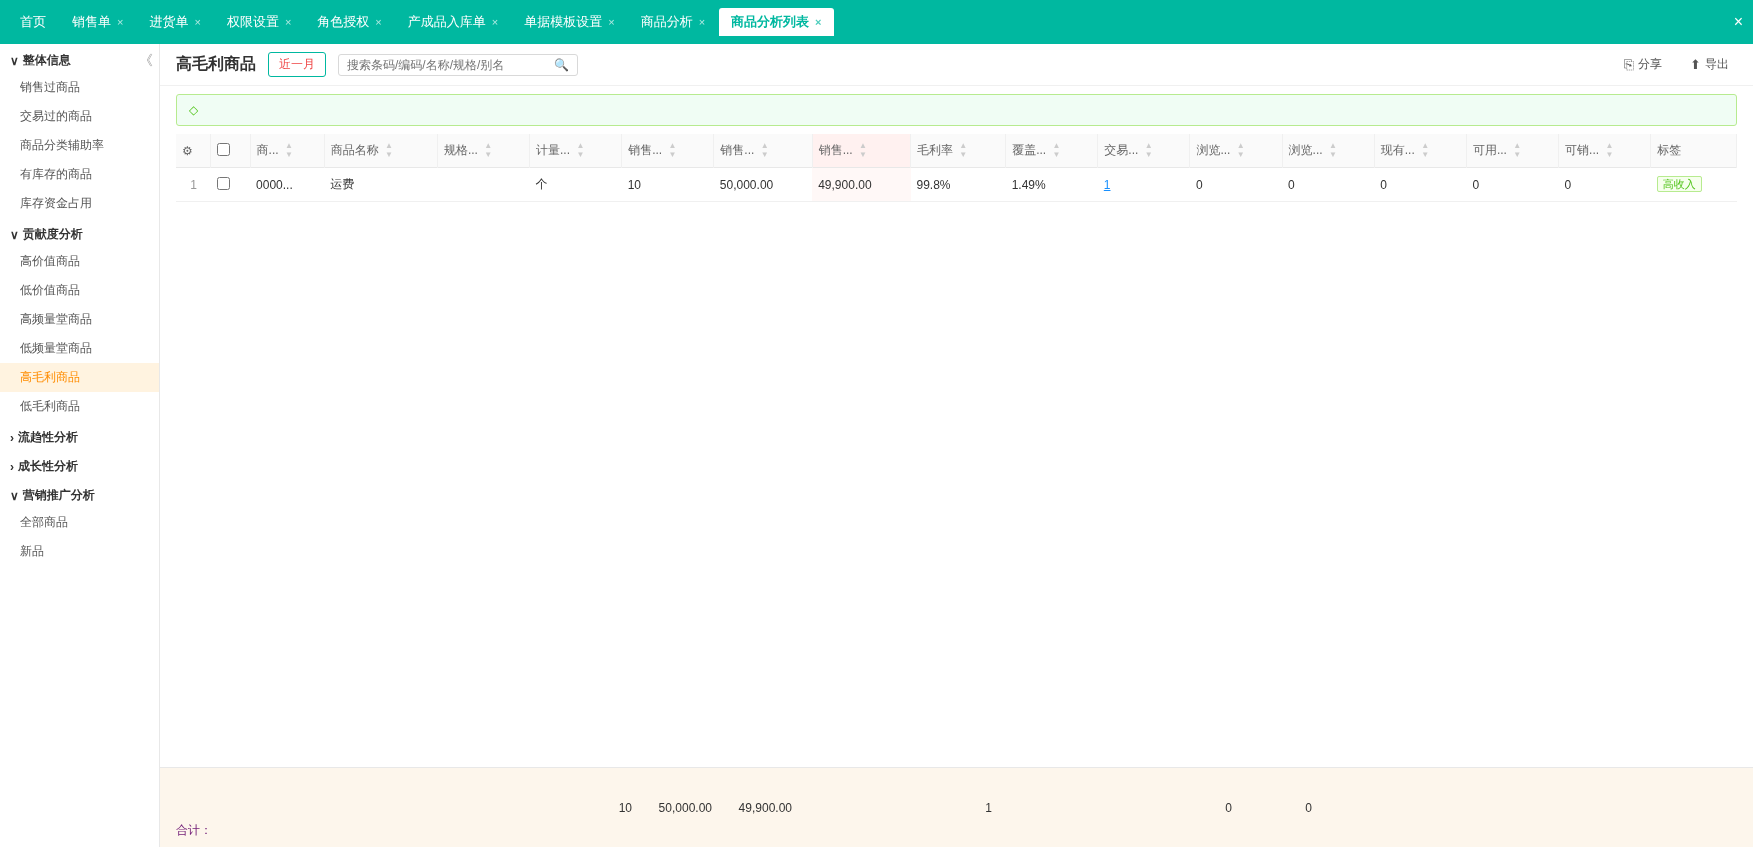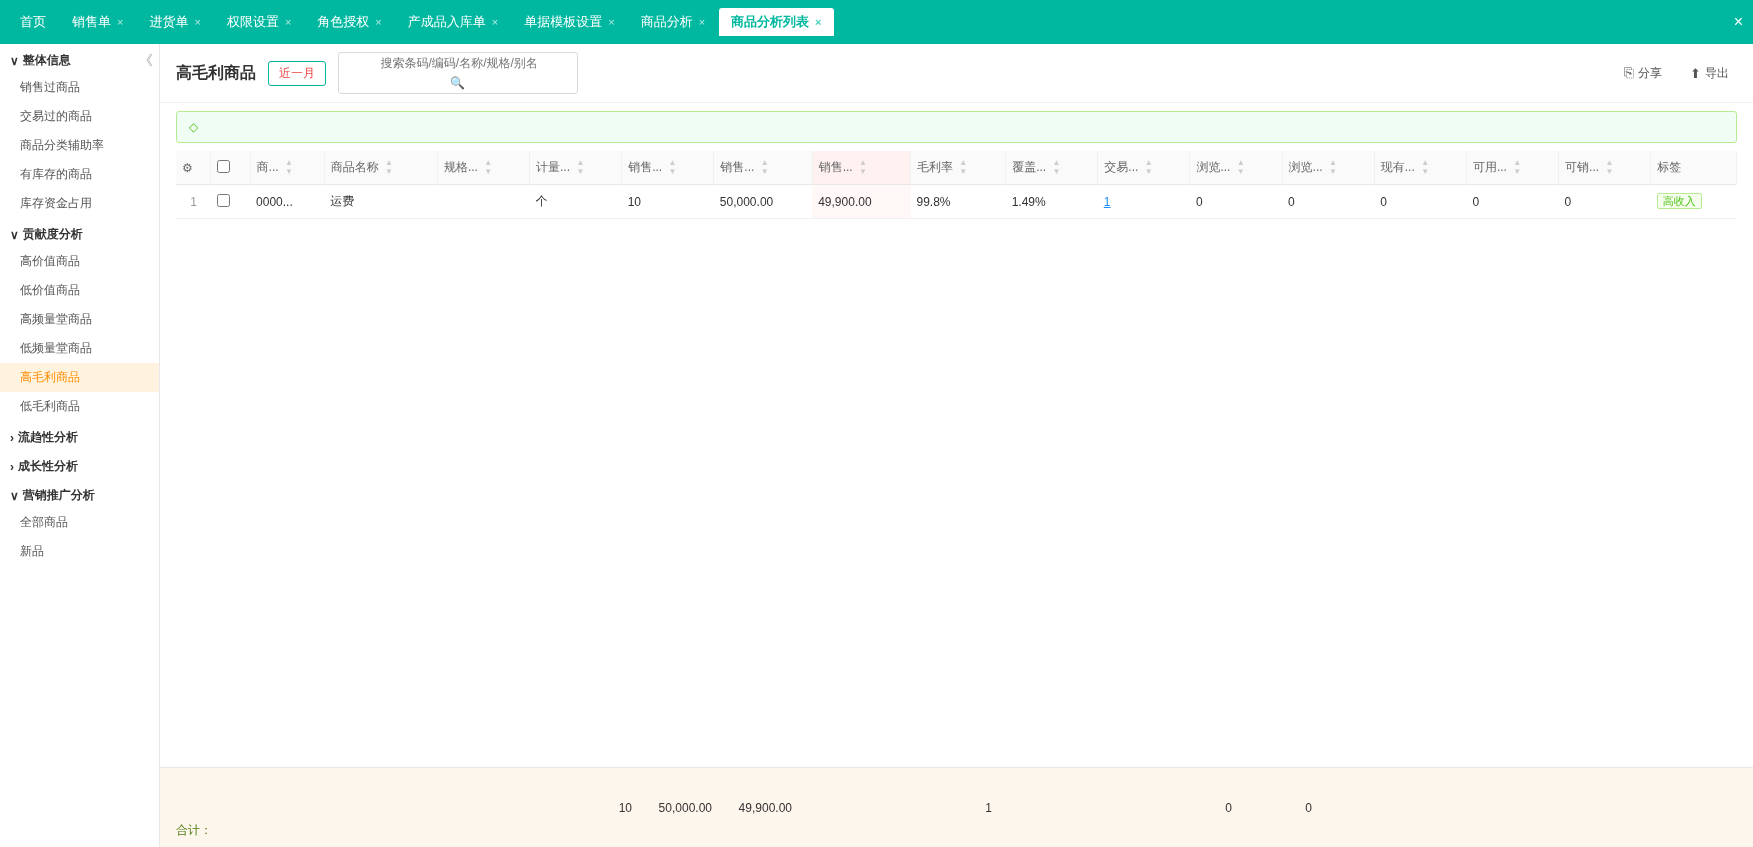--- a/index.html
+++ b/index.html
@@ -115,21 +115,20 @@
       background: #fff;
     }
     .search-box {
       display: flex;
       align-items: center;
       border: 1px solid #d9d9d9;
       border-radius: 3px;
       padding: 3px 8px;
       gap: 6px;
       width: 240px;
-      flex-direction: column;
     }
     .search-box input {
       border: none;
       outline: none;
       font-size: 12px;
       flex: 1;
       color: #999;
     }
     .search-icon { color: #999; cursor: pointer; }
     .header-actions {
@@ -214,21 +213,21 @@
       display: flex;
       align-items: center;
       padding: 8px 16px;
       border-top: 1px solid #e8e8e8;
       background: #fdf6ec;
       font-size: 12px;
       color: #333;
       flex-shrink: 0;
       gap: 0;
     }
-    .footer-label { color: #4d7c0f; margin-right: 16px; margin-top: 46px; }
+    .footer-label { color: #701a75; margin-right: 16px; margin-top: 46px; }
     .footer-values {
       display: flex;
       align-items: center;
       gap: 0;
       flex: 1;
     }
     .footer-cell {
       padding: 0 6px;
       min-width: 80px;
       text-align: right;

